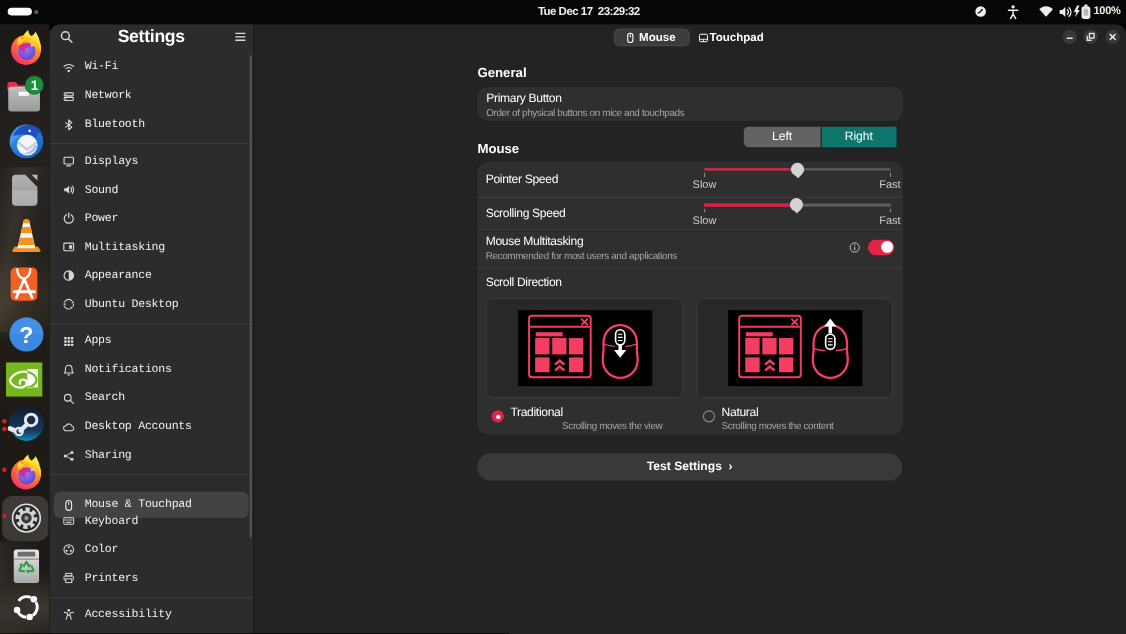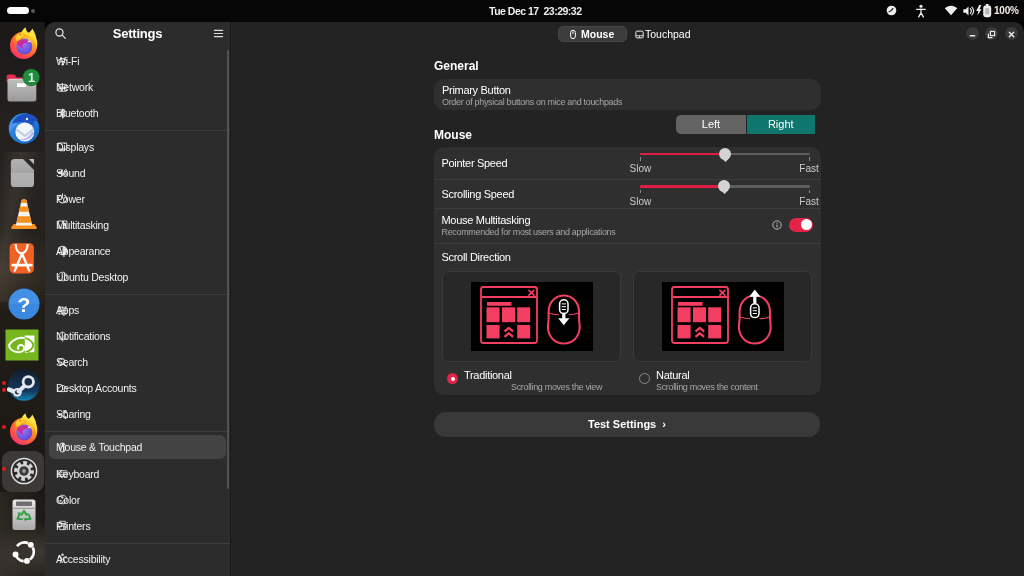--- a/index.html
+++ b/index.html
@@ -27,25 +27,25 @@
 }
 .dockicon { position:absolute; left:7px; width:34px; height:34px; }
 .rundot { position:absolute; left:2px; width:4px; height:4px; border-radius:2px; background:#e01b24; }
 #settile { position:absolute; left:2px; top:451px; width:42px; height:41px; background:rgba(255,255,255,.14); border-radius:9px; }
 
 #win { position:absolute; left:45px; top:22px; width:979px; height:554px; background:#232323; border-radius:10px 10px 0 0; overflow:hidden; }
 #sidebar { position:absolute; left:0; top:0; width:185px; height:554px; background:#2c2c2c; }
 #sbdivider { position:absolute; left:185px; top:0; width:1px; height:554px; background:#1a1a1a; }
 #sbscroll { position:absolute; left:182px; top:28px; width:2px; height:439px; background:#515151; border-radius:1px; }
 .sbhead { position:absolute; top:0; height:24px; }
-#sbtitle { left:0; width:185px; text-align:center; line-height:23px; color:#fff; font-size:13px; font-weight:bold; letter-spacing:-0.25px; }
+#sbtitle { left:0; width:185px; text-align:center; line-height:23px; color:#fff; font-size:16px; font-weight:bold; letter-spacing:-0.25px; }
 .navrow { position:absolute; left:4px; width:177px; height:24px; border-radius:6px; color:#f2f2f2; font-size:10.5px; letter-spacing:-0.22px; line-height:24px; }
 .navrow .ic { position:absolute; left:8px; top:6.5px; width:11px; height:11px; }
-.navrow .lb { position:absolute; left:7px; top:0; white-space:nowrap; }
-.navsel { background:#434343; }
+.navrow .lb { position:absolute; left:28px; top:0; white-space:nowrap;font-family:Liberation Mono, monospace; }
+.navsel { background:#434343;margin-top:12px; }
 .navsep { position:absolute; left:0px; width:185px; height:1px; background:#3d3d3d; }
 
 #content { position:absolute; left:186px; top:0; width:793px; height:554px; }
 #tabs { position:absolute; top:4px; left:327px; height:16px; }
 .wbtn { position:absolute; top:5px; width:13px; height:13px; border-radius:7px; background:#393939; }
 .hd { position:absolute; left:203px; color:#fff; font-size:12px; font-weight:bold; }
 .card { position:absolute; left:203px; width:387px; background:#2f2f2f; border-radius:10px; }
 .rowtitle { color:#fff; font-size:11px; letter-spacing:-0.3px; }
 .rowsub { color:#a6a6a6; font-size:9px; letter-spacing:-0.33px; }
 .csep { position:absolute; left:0; width:387px; height:1px; background:#3b3b3b; }
@@ -299,21 +299,21 @@
       <svg class="abs" style="left:10px; top:3px;" width="10" height="11" viewBox="0 0 16 16">
           <rect x="4.2" y="1.2" width="7.6" height="13.4" rx="3.8" fill="none" stroke="#fff" stroke-width="1.6"></rect>
           <line x1="8" y1="3.8" x2="8" y2="6.4" stroke="#fff" stroke-width="1.6" stroke-linecap="round"></line>
         </svg>
       <div class="abs" style="left:23px; top:2px; color:#fff; font-size:10.5px; font-weight:bold;">Mouse</div>
       <svg class="abs" style="left:76.5px; top:4px;" width="9" height="9" viewBox="0 0 16 16">
           <rect x="1.5" y="2" width="13" height="12" rx="1.8" fill="none" stroke="#fff" stroke-width="1.6"></rect>
           <line x1="2" y1="10.2" x2="14" y2="10.2" stroke="#fff" stroke-width="1.4"></line>
           <line x1="8" y1="10.2" x2="8" y2="13.5" stroke="#fff" stroke-width="1.4"></line>
         </svg>
-      <div class="abs" style="left:87px; top:2px; color:#fff; font-size:10.5px; font-weight:normal;">Touchpad</div>
+      <div class="abs" style="left:87px; top:2px; color:#fff; font-size:10.5px; font-weight:bold;">Touchpad</div>
     </div>
     <div class="wbtn" style="left:734.5px;"><svg width="13" height="13" viewBox="0 0 13 13">
           <line x1="3.8" y1="7.8" x2="9.2" y2="7.8" stroke="#e8e8e8" stroke-width="1.4"></line>
         </svg></div>
     <div class="wbtn" style="left:754px;"><svg width="13" height="13" viewBox="0 0 13 13">
           <rect x="5.4" y="3.4" width="4.2" height="4.2" fill="none" stroke="#e8e8e8" stroke-width="1.2"></rect>
           <path d="M3.4 5.6 L3.4 9.6 L7.4 9.6" fill="none" stroke="#e8e8e8" stroke-width="1.2"></path>
         </svg></div>
     <div class="wbtn" style="left:773.5px;"><svg width="13" height="13" viewBox="0 0 13 13">
           <g stroke="#efefef" stroke-width="1.4" stroke-linecap="round">

